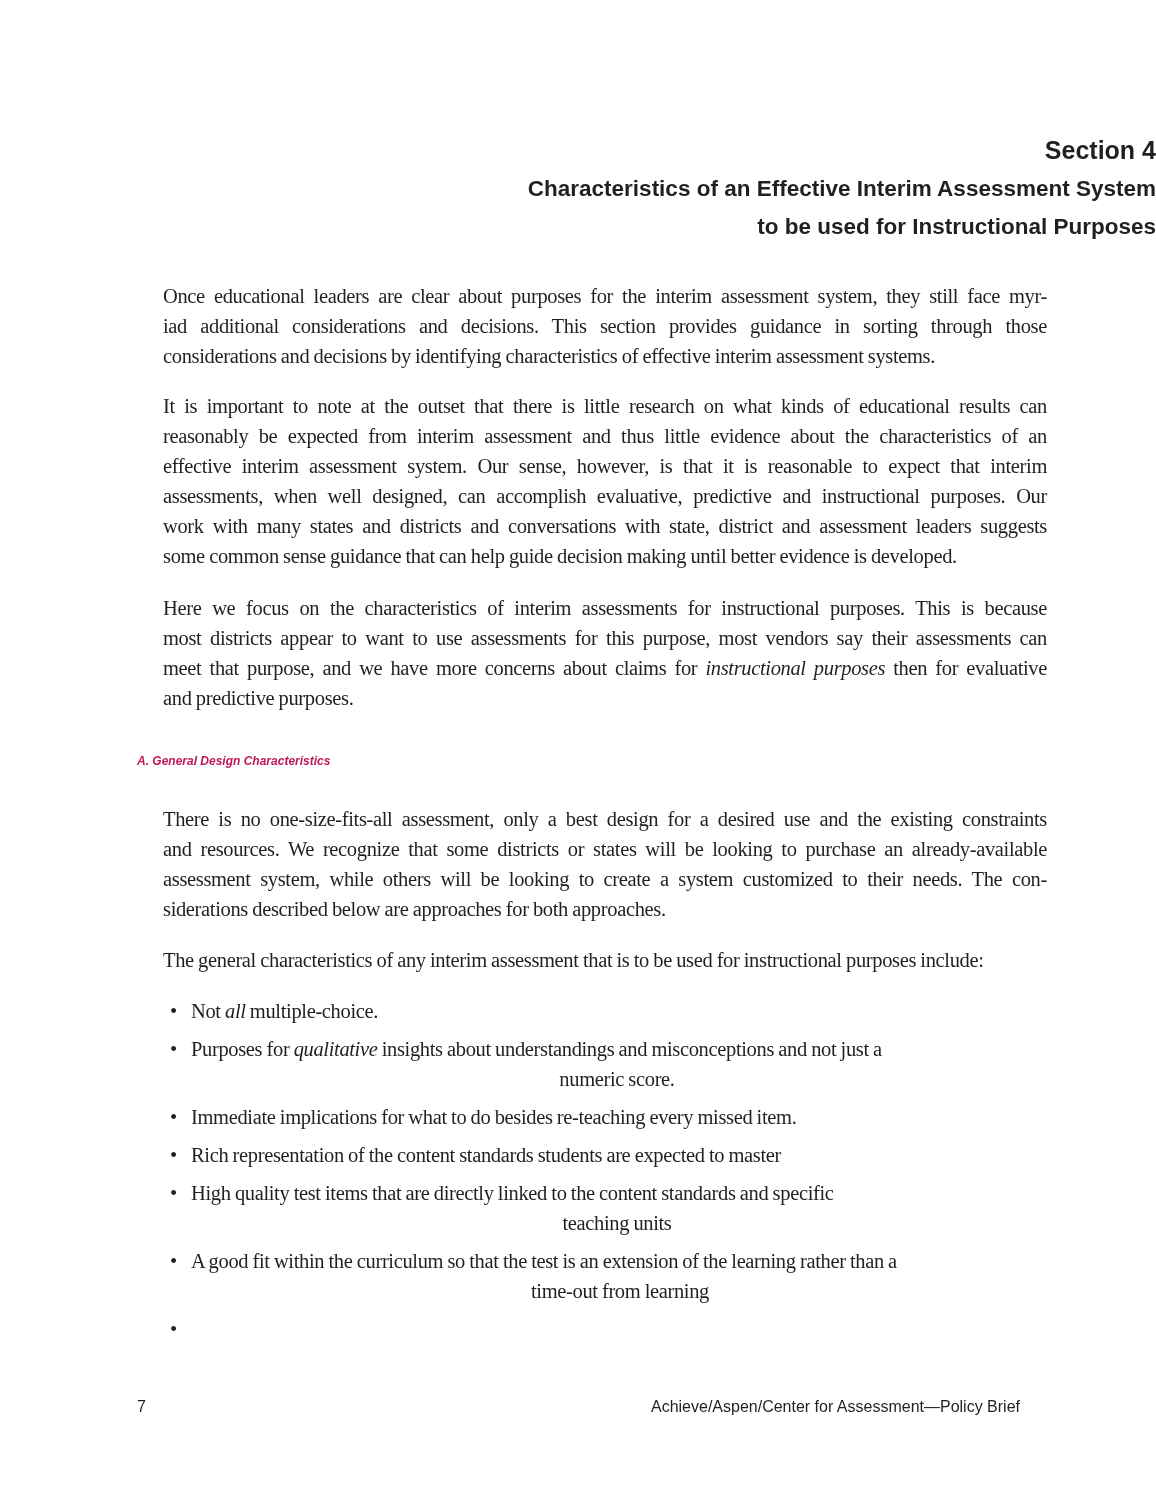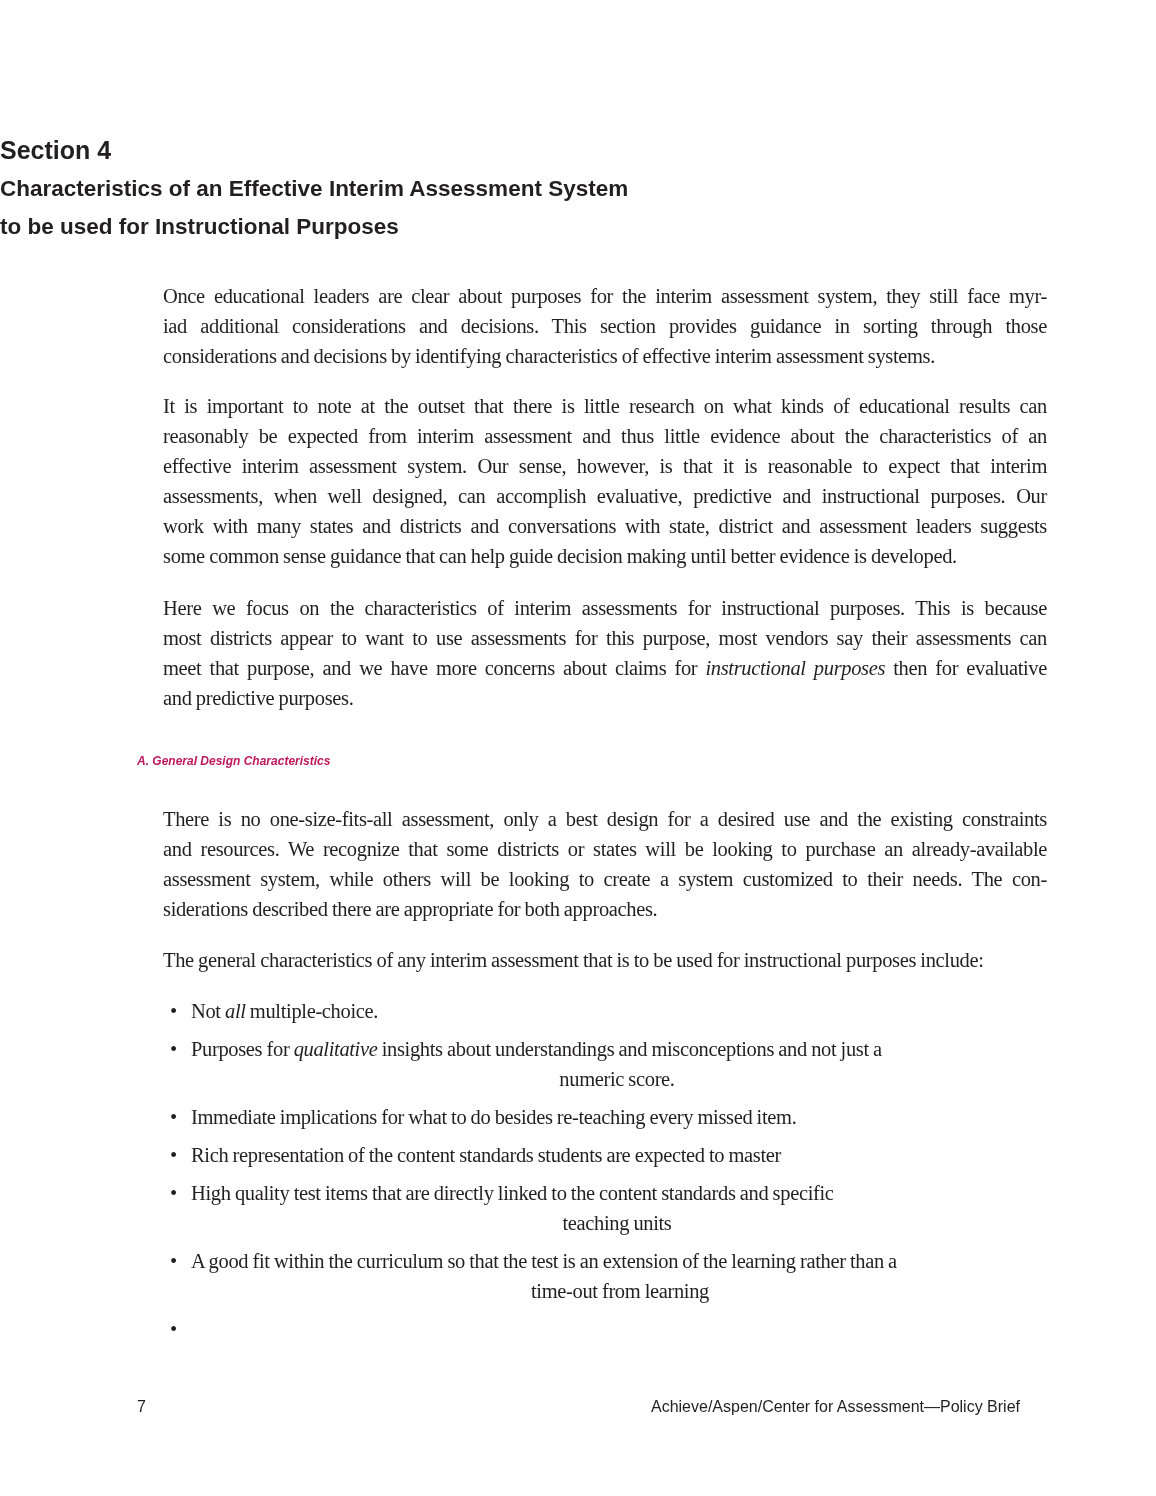--- a/index.html
+++ b/index.html
@@ -1,21 +1,21 @@
 <!DOCTYPE html>
 <html><head>
 <meta charset="utf-8">
 <style>
   html, body { margin: 0; padding: 0; background: #ffffff; }
   body {
     width: 1156px; height: 1496px; position: relative; overflow: hidden;
     color: #231f20;
   }
   .page { position: absolute; left: 0; top: 0; width: 1156px; height: 1496px; }
-  .title-block { position: absolute; left: 0; width: 1156px; text-align: left;
+  .title-block { position: absolute; left: 0; width: 1156px; text-align: right;
     font-family: "Liberation Sans", sans-serif; font-weight: bold; color: #231f20; }
   .sec-num { top: 136px; font-size: 25px; letter-spacing: 0px; }
   .sec-title1 { top: 176px; font-size: 22.5px; }
   .sec-title2 { top: 214px; font-size: 22.5px; }
   .body-text {
     position: absolute; left: 137px; width: 884px;
     font-family: "Liberation Serif", serif; font-size: 20.5px; line-height: 30px;
     text-align: justify; letter-spacing: -0.35px; word-spacing: -0.5px; margin-left: 26px;
   }
   .body-text .ln { display: block; white-space: nowrap; text-align-last: justify; }
@@ -72,21 +72,21 @@
     <span class="ln">work with many states and districts and conversations with state, district and assessment leaders suggests</span>
     <span class="ln last">some common sense guidance that can help guide decision making until better evidence is developed.</span>
   </div>
 
   <div class="subhead">A. General Design Characteristics</div>
 
   <div class="body-text p4">
     <span class="ln">There is no one-size-fits-all assessment, only a best design for a desired use and the existing constraints</span>
     <span class="ln">and resources.  We recognize that some districts or states will be looking to purchase an already-available</span>
     <span class="ln">assessment system, while others will be looking to create a system customized to their needs.  The con-</span>
-    <span class="ln last">siderations described there are appropriate for both approaches.</span>
+    <span class="ln last">siderations described below are approaches for both approaches.</span>
   </div>
 
   <div class="body-text p5">
     <span class="ln last">The general characteristics of any interim assessment that is to be used for instructional purposes include:</span>
   </div>
 
   <div class="bullets">
     <div class="bullet">
       <span class="dot">•</span>
       <span>Not </span><em>all</em><span> multiple-choice.</span>

